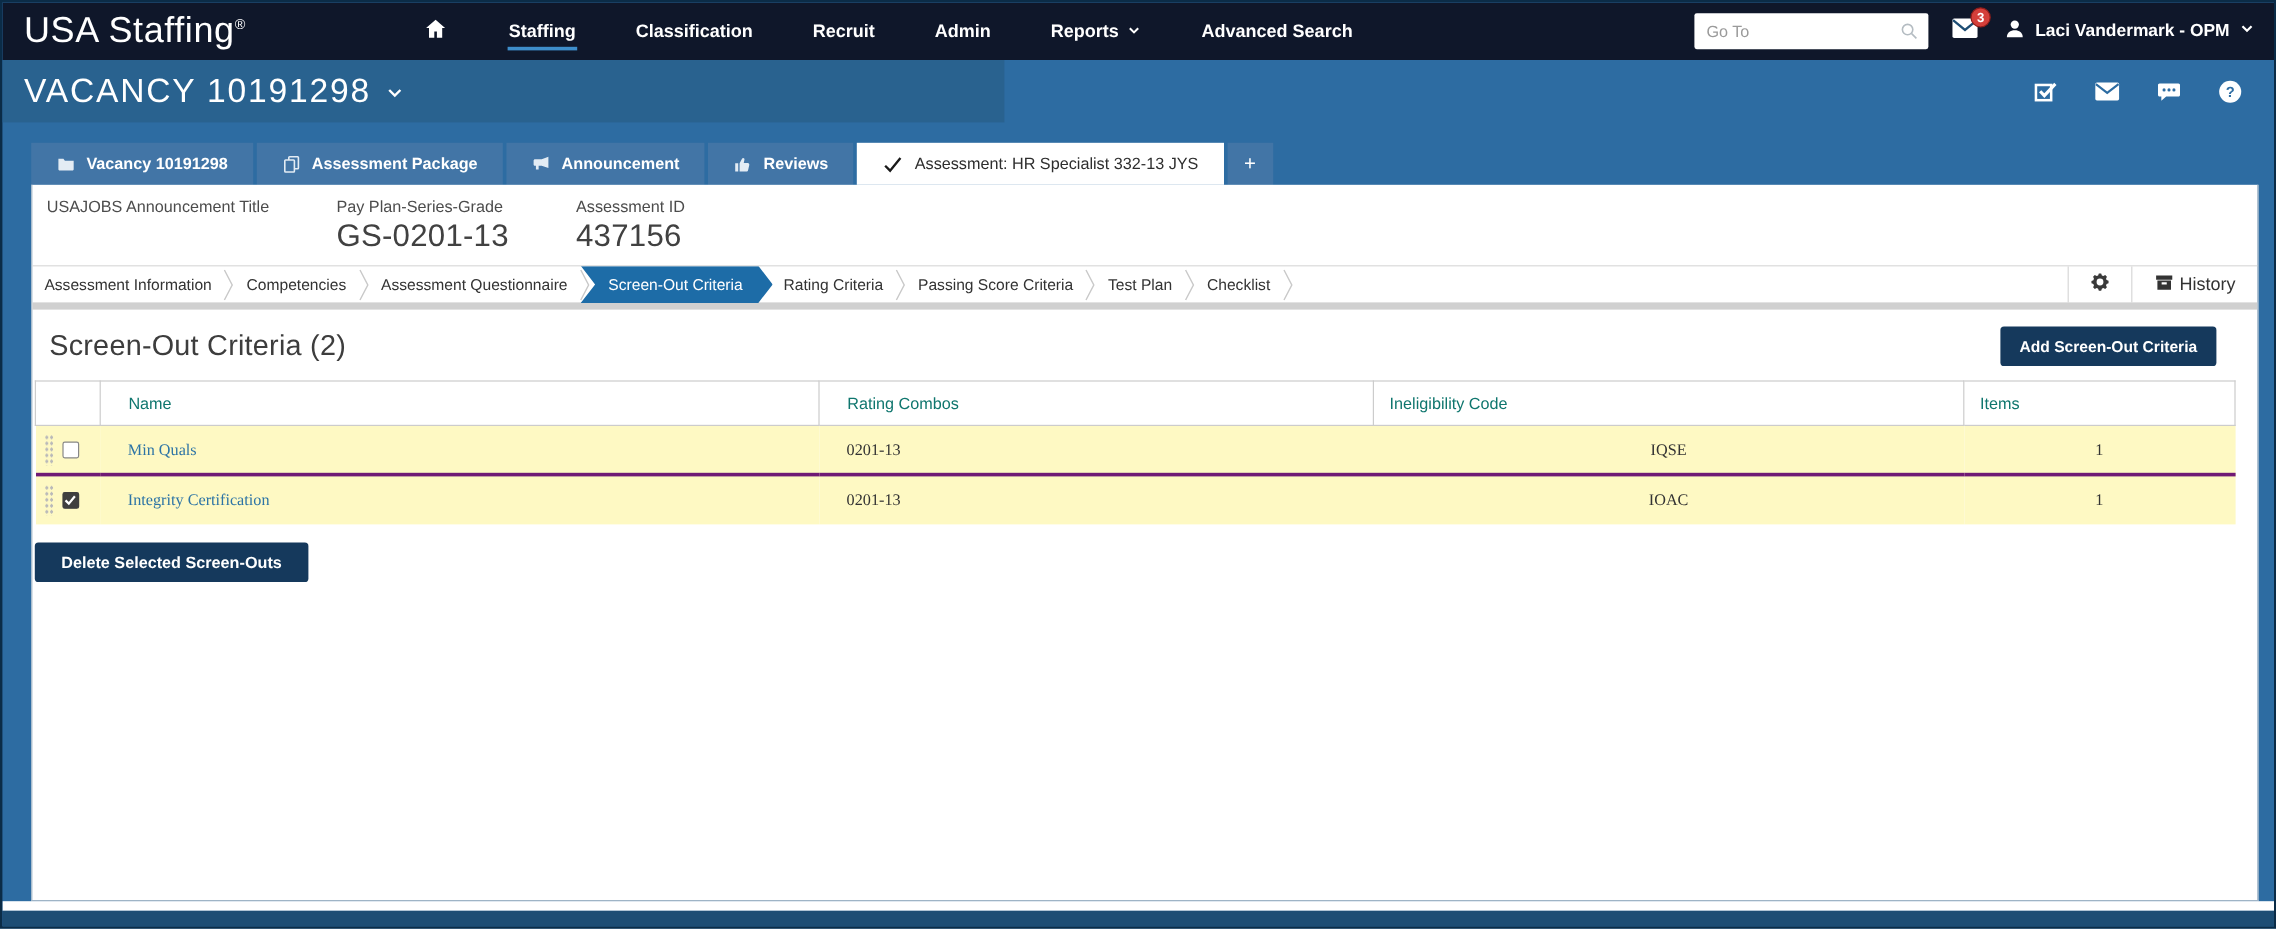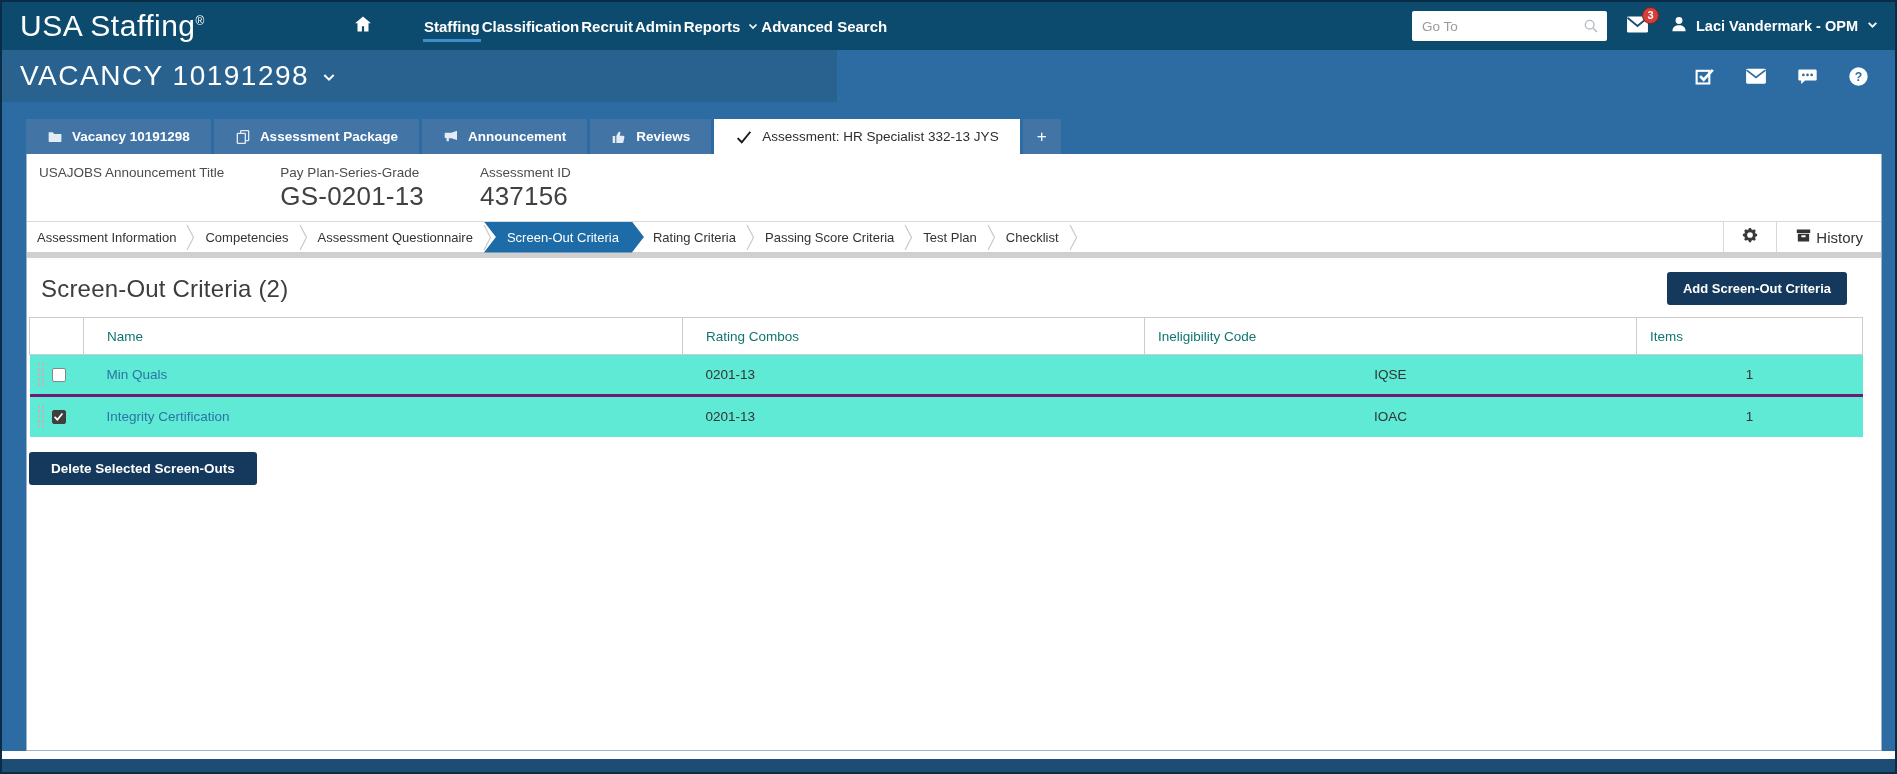--- a/index.html
+++ b/index.html
@@ -10,29 +10,29 @@
     width:1897px; height:774px;
     border:2px solid #0b2c47;
     background:#2d6ca2;
     display:flex; flex-direction:column;
     overflow:hidden;
   }
 
   
   .topnav{
     height:48px; flex:0 0 48px;
-    background:#0c4a6e;
+    background:#0f172a;
     display:flex; align-items:center;
     padding:0 16px 0 18px;
     color:#fff;
   }
   .brand{ font-size:30px; font-weight:400; letter-spacing:.5px; white-space:nowrap; }
   .brand sup{ font-size:12px; }
   .home-btn{ margin-left:148px; display:flex; align-items:center; cursor:pointer; }
-  .mainnav{ display:flex; margin-left:50px; align-items:center; }
+  .mainnav{ display:flex; margin-left:50px; gap:48px; align-items:center; }
   .nav-item{ font-size:15px; font-weight:600; padding:7px 1px; cursor:pointer; white-space:nowrap; display:flex; align-items:center; gap:7px; }
   .nav-item.active{ border-bottom:3px solid #3e8ecb; padding-bottom:4px; }
   .topnav-right{ margin-left:auto; display:flex; align-items:center; gap:15px; }
   .goto-wrap{ position:relative; }
   .goto-wrap input{
     width:195px; height:30px; border:none; border-radius:2px;
     padding:0 32px 0 10px; font-size:13.5px; color:#333;
     font-family:"Liberation Sans",sans-serif; outline:none;
   }
   .goto-wrap input::placeholder{ color:#9a9a9a; }
@@ -112,21 +112,21 @@
   .add-btn{ margin-left:auto; }
   .delete-btn{ margin:15px 0 0 2px; padding:9px 22px; font-size:13.5px; }
 
   table.criteria{ width:calc(100% - 20px); margin-left:2px; border-collapse:collapse; table-layout:fixed; font-size:13.5px; }
   .criteria thead th{
     height:37px; border:1px solid #ccc; background:#fff;
     font-weight:400; color:#0f766e; text-align:left; padding-left:23px; font-size:13.5px;
   }
   .criteria thead th.tight{ padding-left:13px; }
   .criteria thead th.blank{ padding:0; }
-  .criteria tbody td{ height:41px; background:#5eead4; color:#333; }
+  .criteria tbody td{ height:41px; background:#fef9c3; color:#333;font-family:Liberation Serif, serif; }
   .criteria tbody tr + tr td{ border-top:3px solid #701a75; }
   .cell-handle .handle-box{ display:flex; align-items:center; gap:7px; padding-left:7px; }
   .drag-dots{
     width:8px; height:26px; cursor:grab;
     background-image:radial-gradient(#b9b9b9 1.1px, transparent 1.3px);
     background-size:4px 5px;
   }
   .checkbox{
     width:14px; height:14px; border:1px solid #878787; border-radius:2px;
     background:#fff; cursor:pointer; display:flex; align-items:center; justify-content:center;

